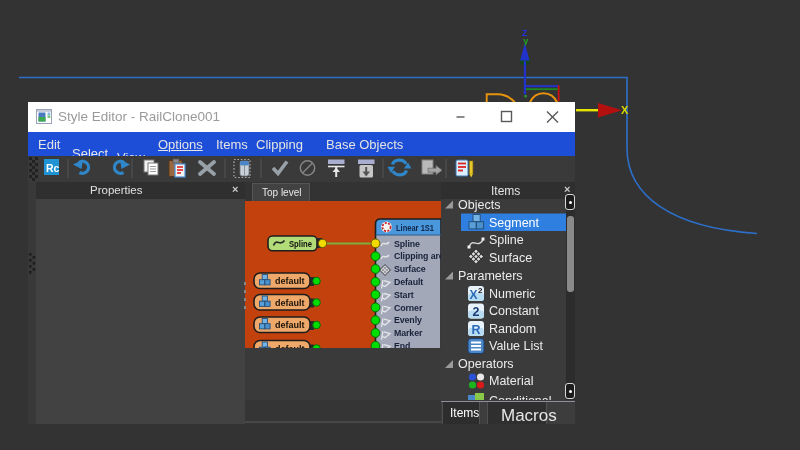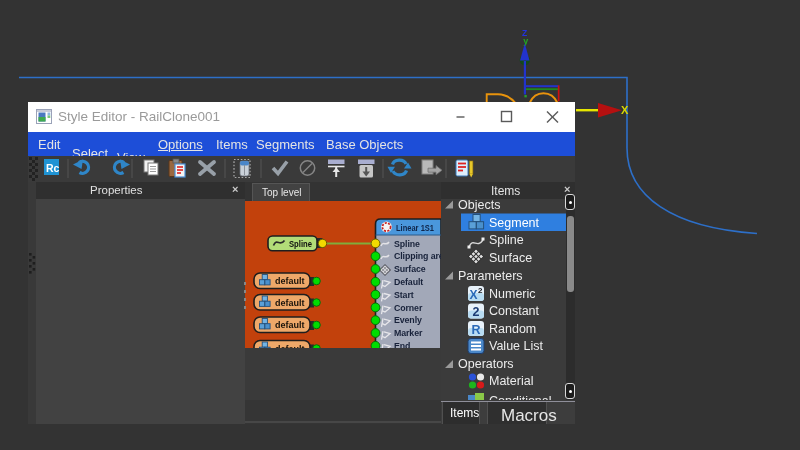--- a/index.html
+++ b/index.html
@@ -51,21 +51,21 @@
     <line x1="99" y1="9.5" x2="110" y2="20.5" stroke="#5a5a5a" stroke-width="1.4"></line>
     <line x1="110" y1="9.5" x2="99" y2="20.5" stroke="#5a5a5a" stroke-width="1.4"></line>
   </svg>
 
   <div class="abs" style="left:0;top:30px;width:547px;height:24px;background:#1d4ed8;font-size:13px;color:#e4e4e4;">
     <span class="abs" style="left:10px;top:5px;">Edit</span>
     <span class="abs" style="left:44px;top:14px;">Select</span>
     <span class="abs" style="left:89px;top:18px;">View</span>
     <span class="abs" style="left:130px;top:5px;text-decoration:underline;">Options</span>
     <span class="abs" style="left:188px;top:5px;">Items</span>
-    <span class="abs" style="left:228px;top:5px;">Segments</span>
+    <span class="abs" style="left:228px;top:5px;">Clipping</span>
     <span class="abs" style="left:298px;top:5px;">Base Objects</span>
   </div>
 
   <svg class="abs" style="left:0;top:54px" width="547" height="26" viewBox="0 0 547 26">
     <rect x="0" y="0" width="547" height="26" fill="#3a3a3a"></rect>
 
     <g fill="#222222">
       <rect x="1" y="1" width="3" height="3"></rect>
           <rect x="7" y="1" width="3" height="3"></rect>
       <rect x="4" y="4" width="3" height="3"></rect>

